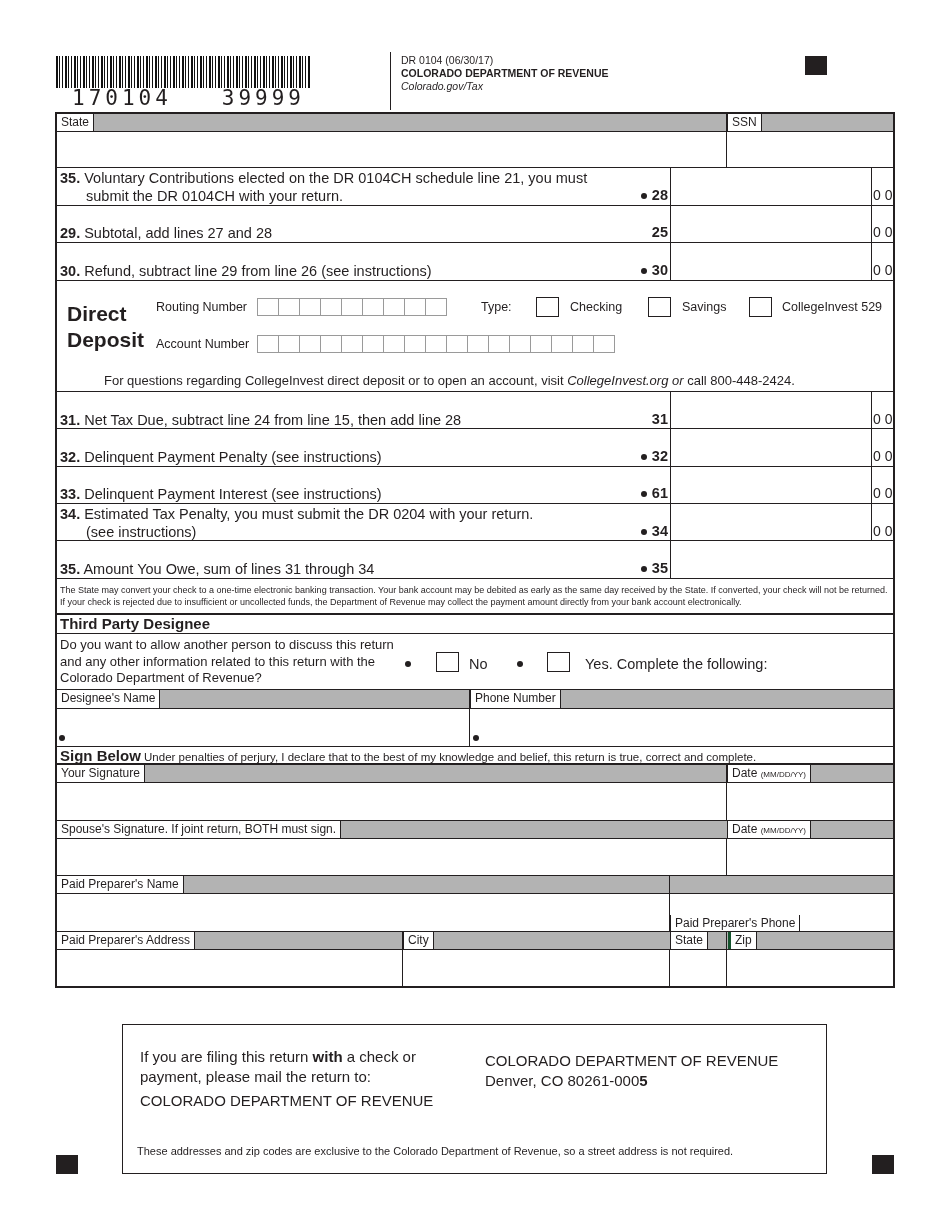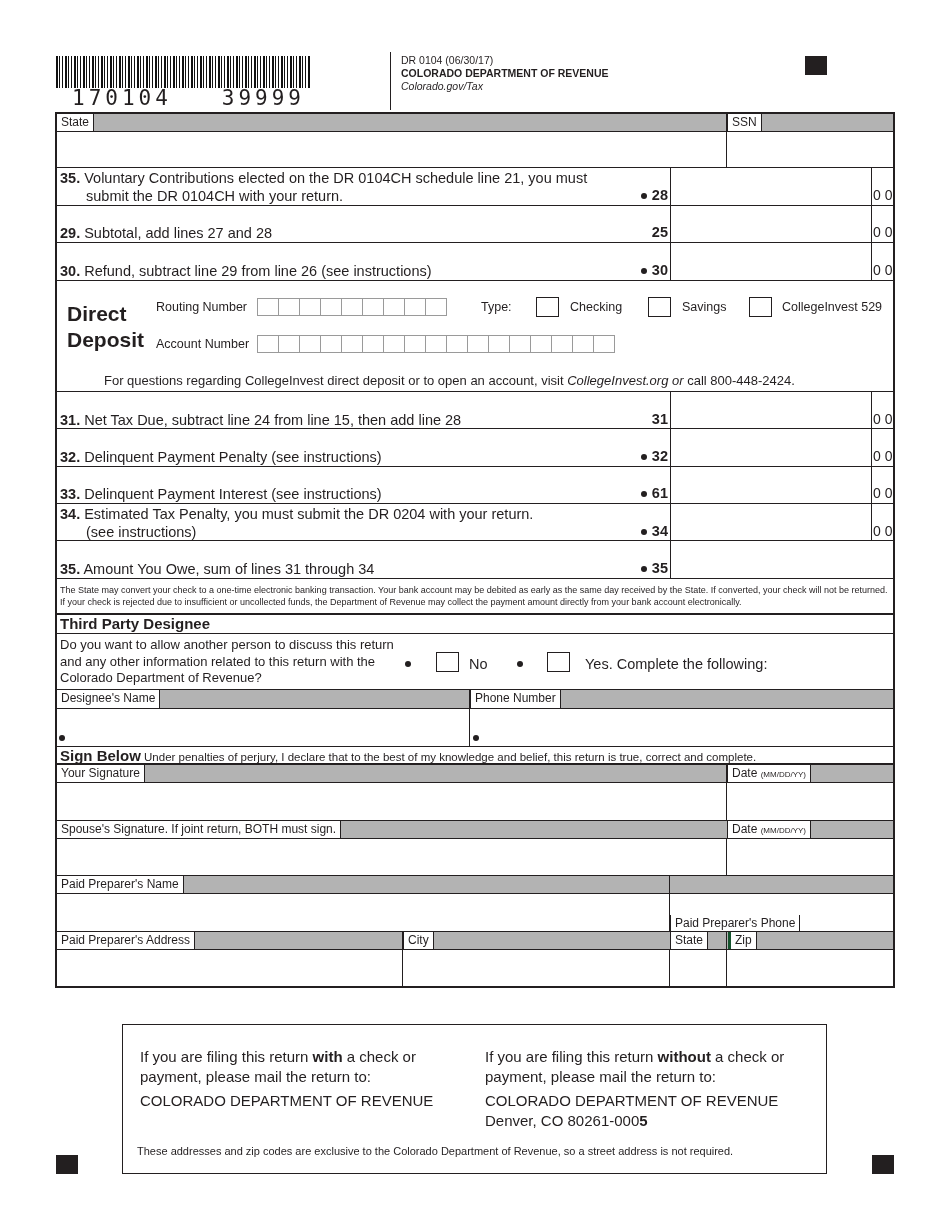--- a/index.html
+++ b/index.html
@@ -234,20 +234,19 @@
 <div class="abs" style="left:403px;top:950px;width:266px;height:36px;"></div>
 <div class="abs" style="left:670px;top:950px;width:56px;height:36px;"></div>
 <div class="abs" style="left:727px;top:950px;width:166px;height:36px;"></div>
 
 <div class="abs mailbox"></div>
 <div class="abs mail" style="left:140px;top:1047px;width:320px;">
   <div><span>If you are filing this return </span><b>with</b><span> a check or payment, please mail the return to:</span></div>
   <div style="margin-top:4px">COLORADO DEPARTMENT OF REVENUE</div>
 </div>
 <div class="abs mail" style="left:485px;top:1047px;width:330px;">
-  <div><span>If you are filing this return </span><b>without</b><span> a check or payment, please mail the return to:</span></div>
   <div style="margin-top:4px">COLORADO DEPARTMENT OF REVENUE</div>
   <div><span>Denver, CO 80261-000</span><b>5</b></div>
 </div>
 <div class="abs" style="left:137px;top:1145px;font-size:11px;">These addresses and zip codes are exclusive to the Colorado Department of Revenue, so a street address is not required.</div>
 
 <div class="abs sq" style="left:56px;top:1155px;width:22px;height:19px;"></div>
 <div class="abs sq" style="left:872px;top:1155px;width:22px;height:19px;"></div>
 
 </body></html>

